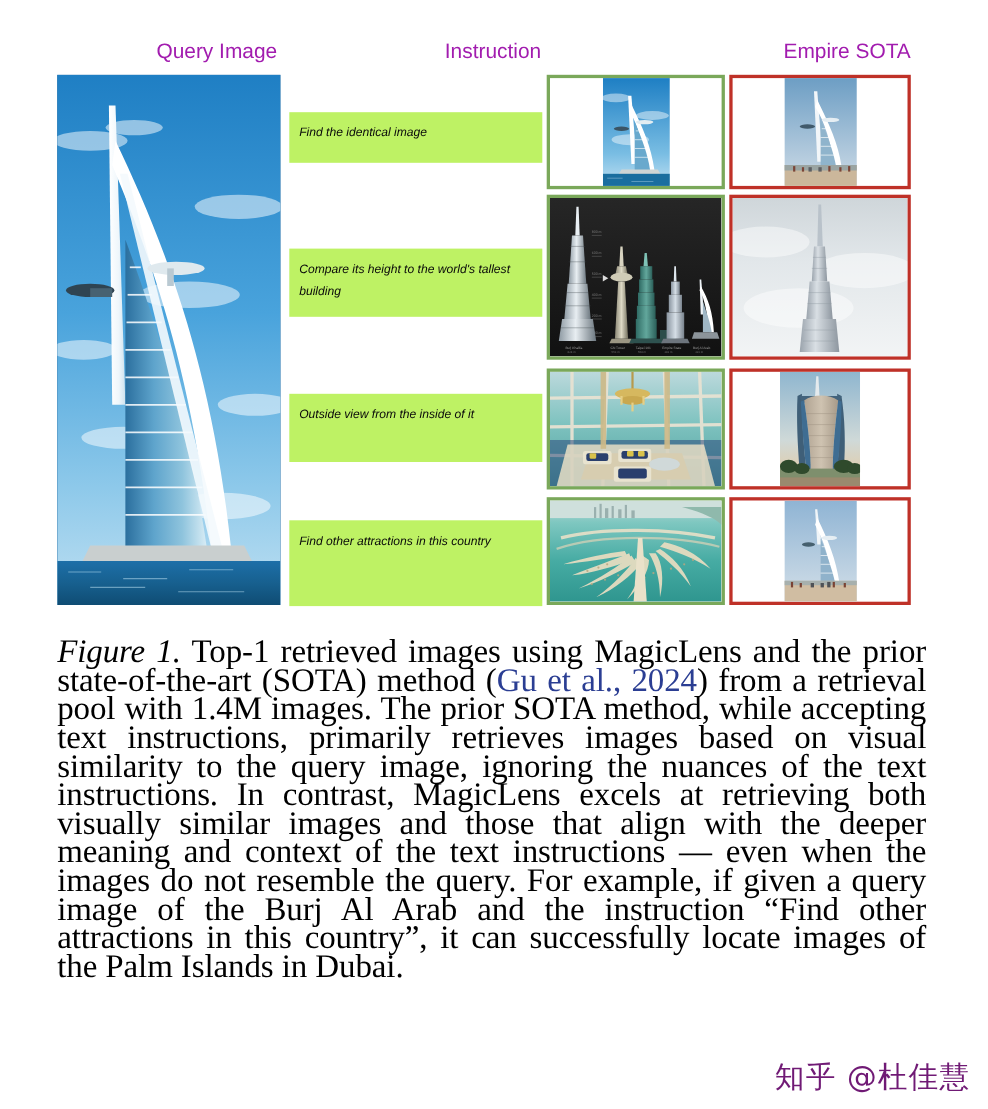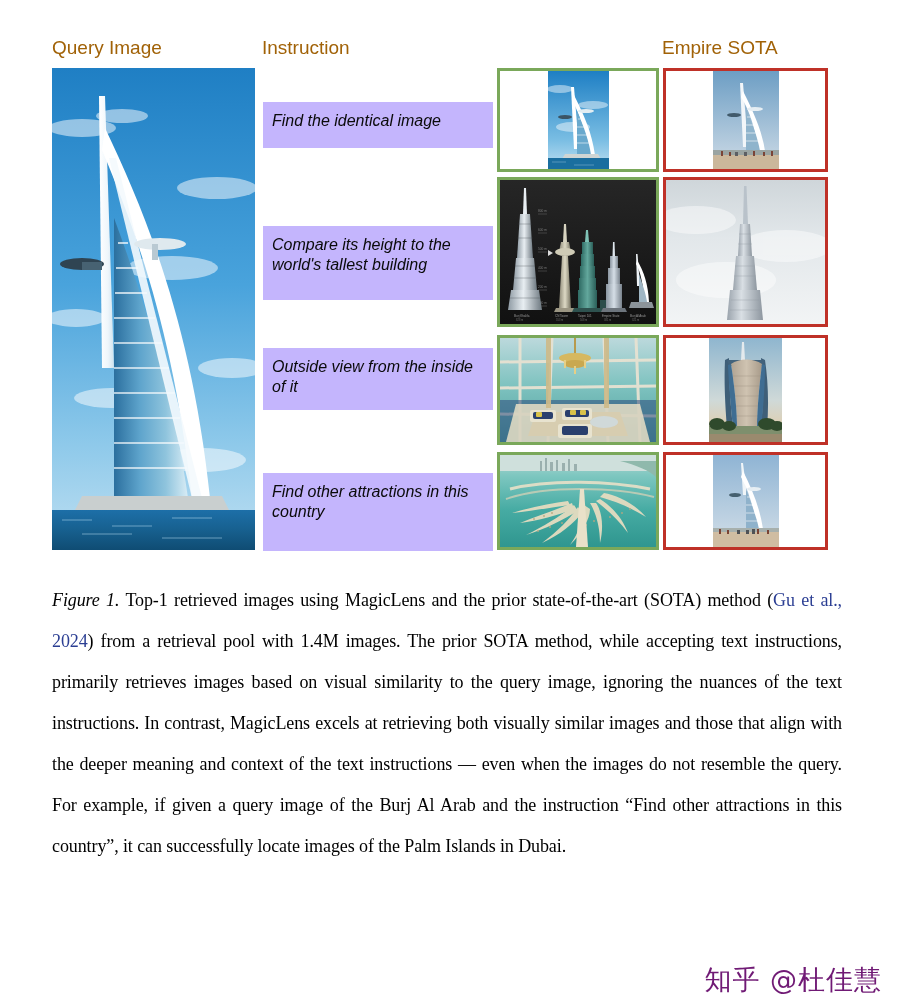--- a/index.html
+++ b/index.html
@@ -29,22 +29,22 @@
     position: absolute;
     left: 0; top: 36px;
     width: 898px;
     height: 28px;
   }
   .col-header {
     position: absolute;
     font-family: "Liberation Sans", sans-serif;
     font-size: 19px;
     line-height: 24px;
-    text-align: left;
-    color: #a16207;
+    text-align: right;
+    color: #a21caf;
     white-space: nowrap;
   }
   .col-header.hdr-query   { left: 52px;  width: 200px; }
   .col-header.hdr-instr   { left: 262px; width: 230px; }
   .col-header.hdr-magic   { left: 498px; width: 162px; font-weight: bold; }
   .col-header.hdr-prior   { left: 662px; width: 166px; }
 
   
   .query-cell {
     position: absolute;
@@ -61,32 +61,32 @@
     position: absolute;
     left: 263px;
     top: 68px;
     width: 230px;
     height: 482px;
   }
   .instr-box {
     position: absolute;
     left: 0;
     width: 230px;
-    background: #c4b5fd;
+    background: #bef264;
     font-family: "Liberation Sans", sans-serif;
     font-style: italic;
-    font-size: 16px;
+    font-size: 11px;
     line-height: 20px;
     color: #0a0a0a;
     padding: 9px 8px 9px 9px;
     box-sizing: border-box;
   }
   .instr-box.i1 { top: 34px;  height: 46px; }
-  .instr-box.i2 { top: 158px; height: 74px; }
-  .instr-box.i3 { top: 280px; height: 62px; }
+  .instr-box.i2 { top: 158px; height: 62px; }
+  .instr-box.i3 { top: 290px; height: 62px; }
   .instr-box.i4 { top: 405px; height: 78px; }
 
   
   .rcell {
     position: absolute;
     box-sizing: border-box;
     background: #ffffff;
     overflow: hidden;
   }
   .rcell.magic { left: 497px; width: 162px; border: 3px solid #7aa85a; }
@@ -116,22 +116,22 @@
   
   .art { position: absolute; left:0; top:0; width:100%; height:100%; display:block; }
 
   
   .caption {
     position: absolute;
     left: 52px;
     top: 580px;
     width: 790px;
     font-family: "Liberation Serif", serif;
-    font-size: 18px;
-    line-height: 41px;
+    font-size: 30px;
+    line-height: 26px;
     text-align: justify;
     color: #000;
     letter-spacing: -0.1px;
   }
   .caption .fig-label {
     font-style: italic;
   }
   .caption .cite {
     color: #2b3e93;
   }

